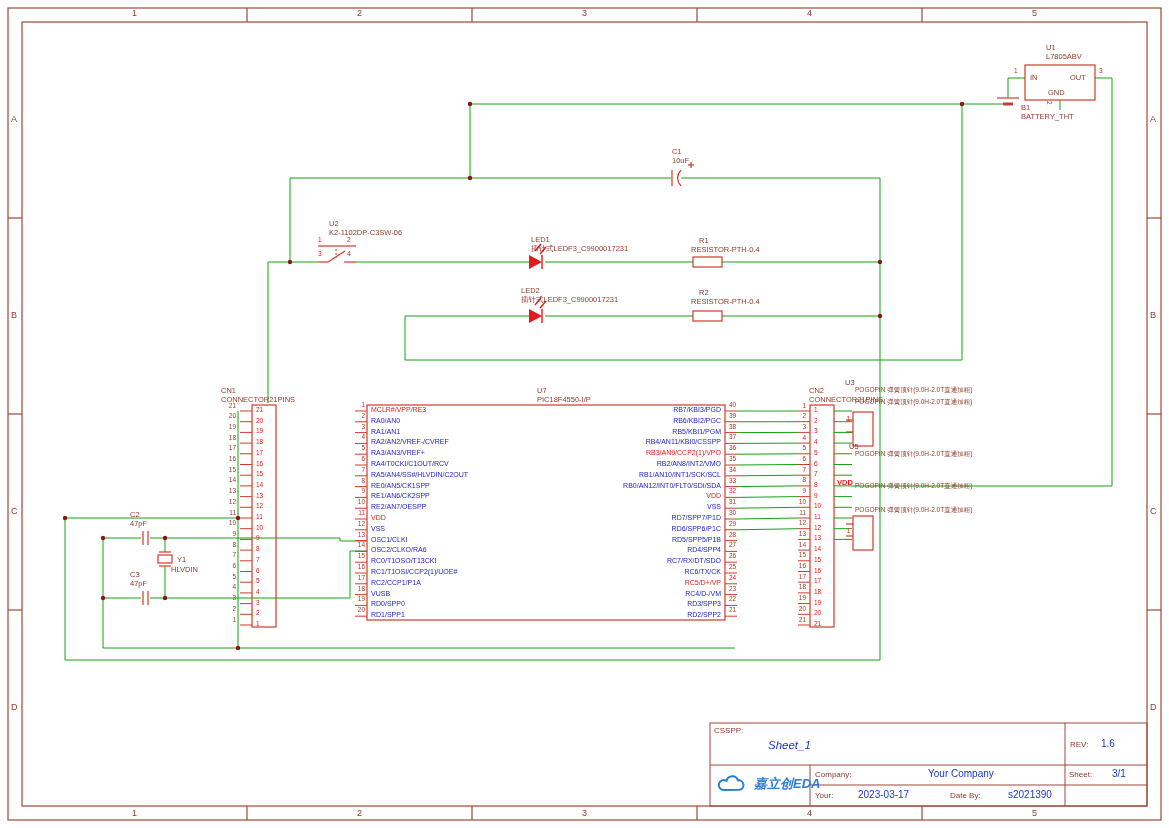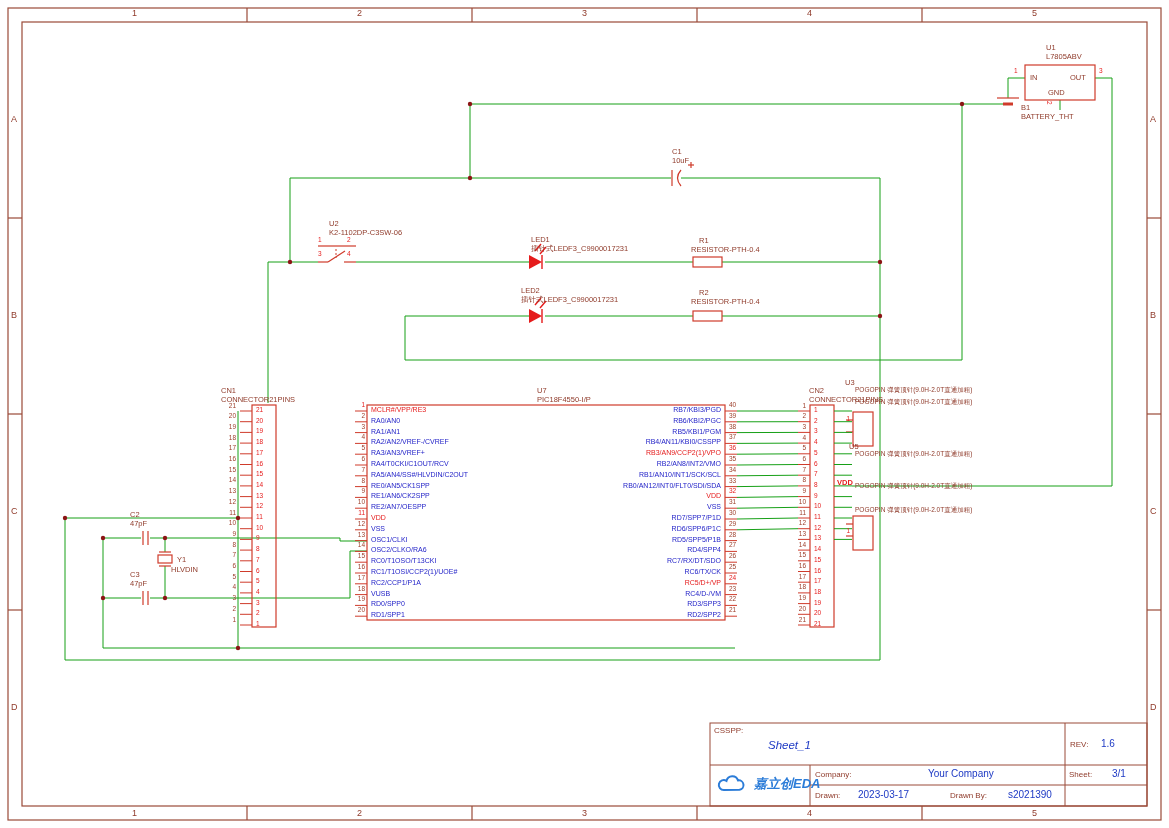--- a/index.html
+++ b/index.html
@@ -339,23 +339,23 @@
 <div class="sch-text netlabel" style="left:837px;top:479px">VDD</div>
 
 <div class="sch-text tb-label" style="left:714px;top:727px">CSSPP:</div>
 <div class="sch-text tb-title" style="left:768px;top:740px">Sheet_1</div>
 <div class="sch-text tb-label" style="left:1070px;top:741px">REV:</div>
 <div class="sch-text tb-value" style="left:1101px;top:739px">1.6</div>
 <div class="sch-text tb-label" style="left:815px;top:771px">Company:</div>
 <div class="sch-text tb-value" style="left:928px;top:769px">Your Company</div>
 <div class="sch-text tb-label" style="left:1069px;top:771px">Sheet:</div>
 <div class="sch-text tb-value" style="left:1112px;top:769px">3/1</div>
-<div class="sch-text tb-label" style="left:815px;top:792px">Drawn:</div>
+<div class="sch-text tb-label" style="left:815px;top:792px">Your:</div>
 <div class="sch-text tb-value" style="left:858px;top:790px">2023-03-17</div>
-<div class="sch-text tb-label" style="left:950px;top:792px">Drawn By:</div>
+<div class="sch-text tb-label" style="left:950px;top:792px">Date By:</div>
 <div class="sch-text tb-value" style="left:1008px;top:790px">s2021390</div>
 
 <div class="logo">
   <svg width="30" height="20">
     <path d="M8 16 a5 5 0 1 1 2.5-9.2 a6 6 0 0 1 11.5-0.4 a4.5 4.5 0 0 1 1.5 9.4 z" fill="none" stroke="#2b7cd8" stroke-width="2"></path>
   </svg>
   <span class="logo-text">嘉立创EDA</span>
 </div>
 
 <span class="sch-text frame-num" style="top: 9px; left: 134.5px; transform: translateX(-50%);">1</span>

